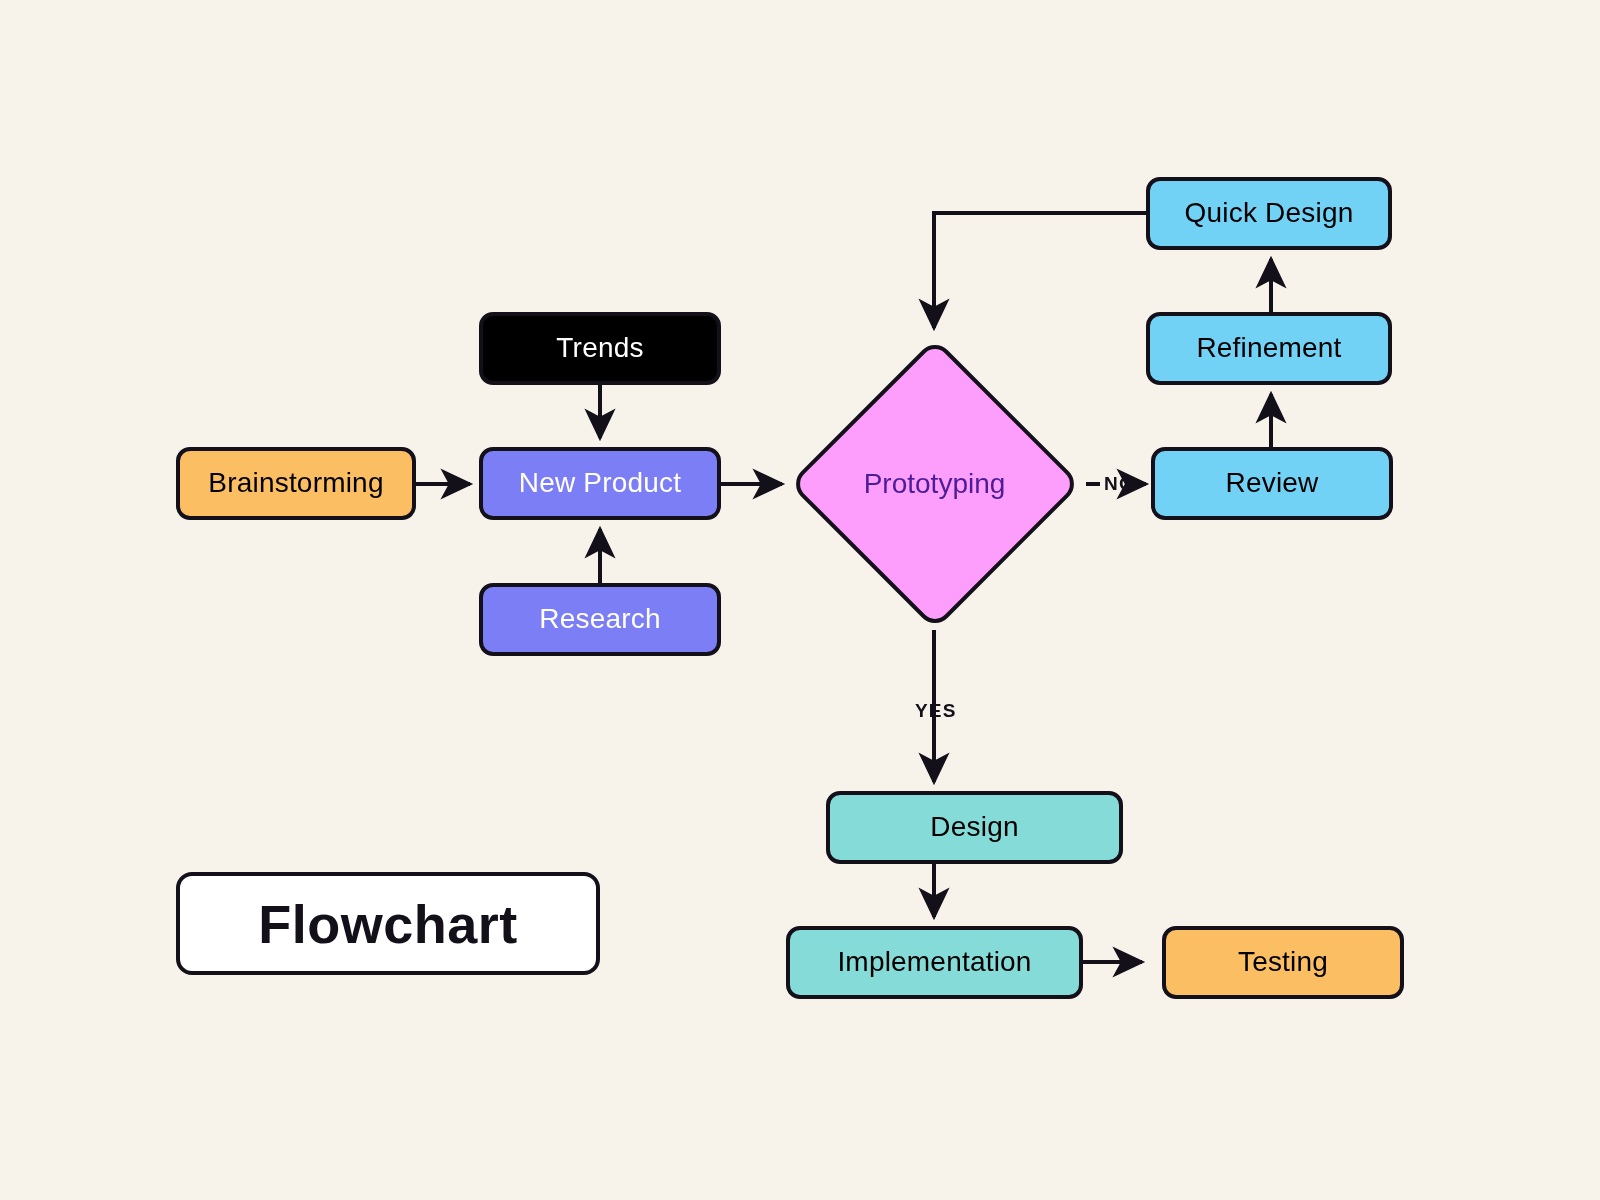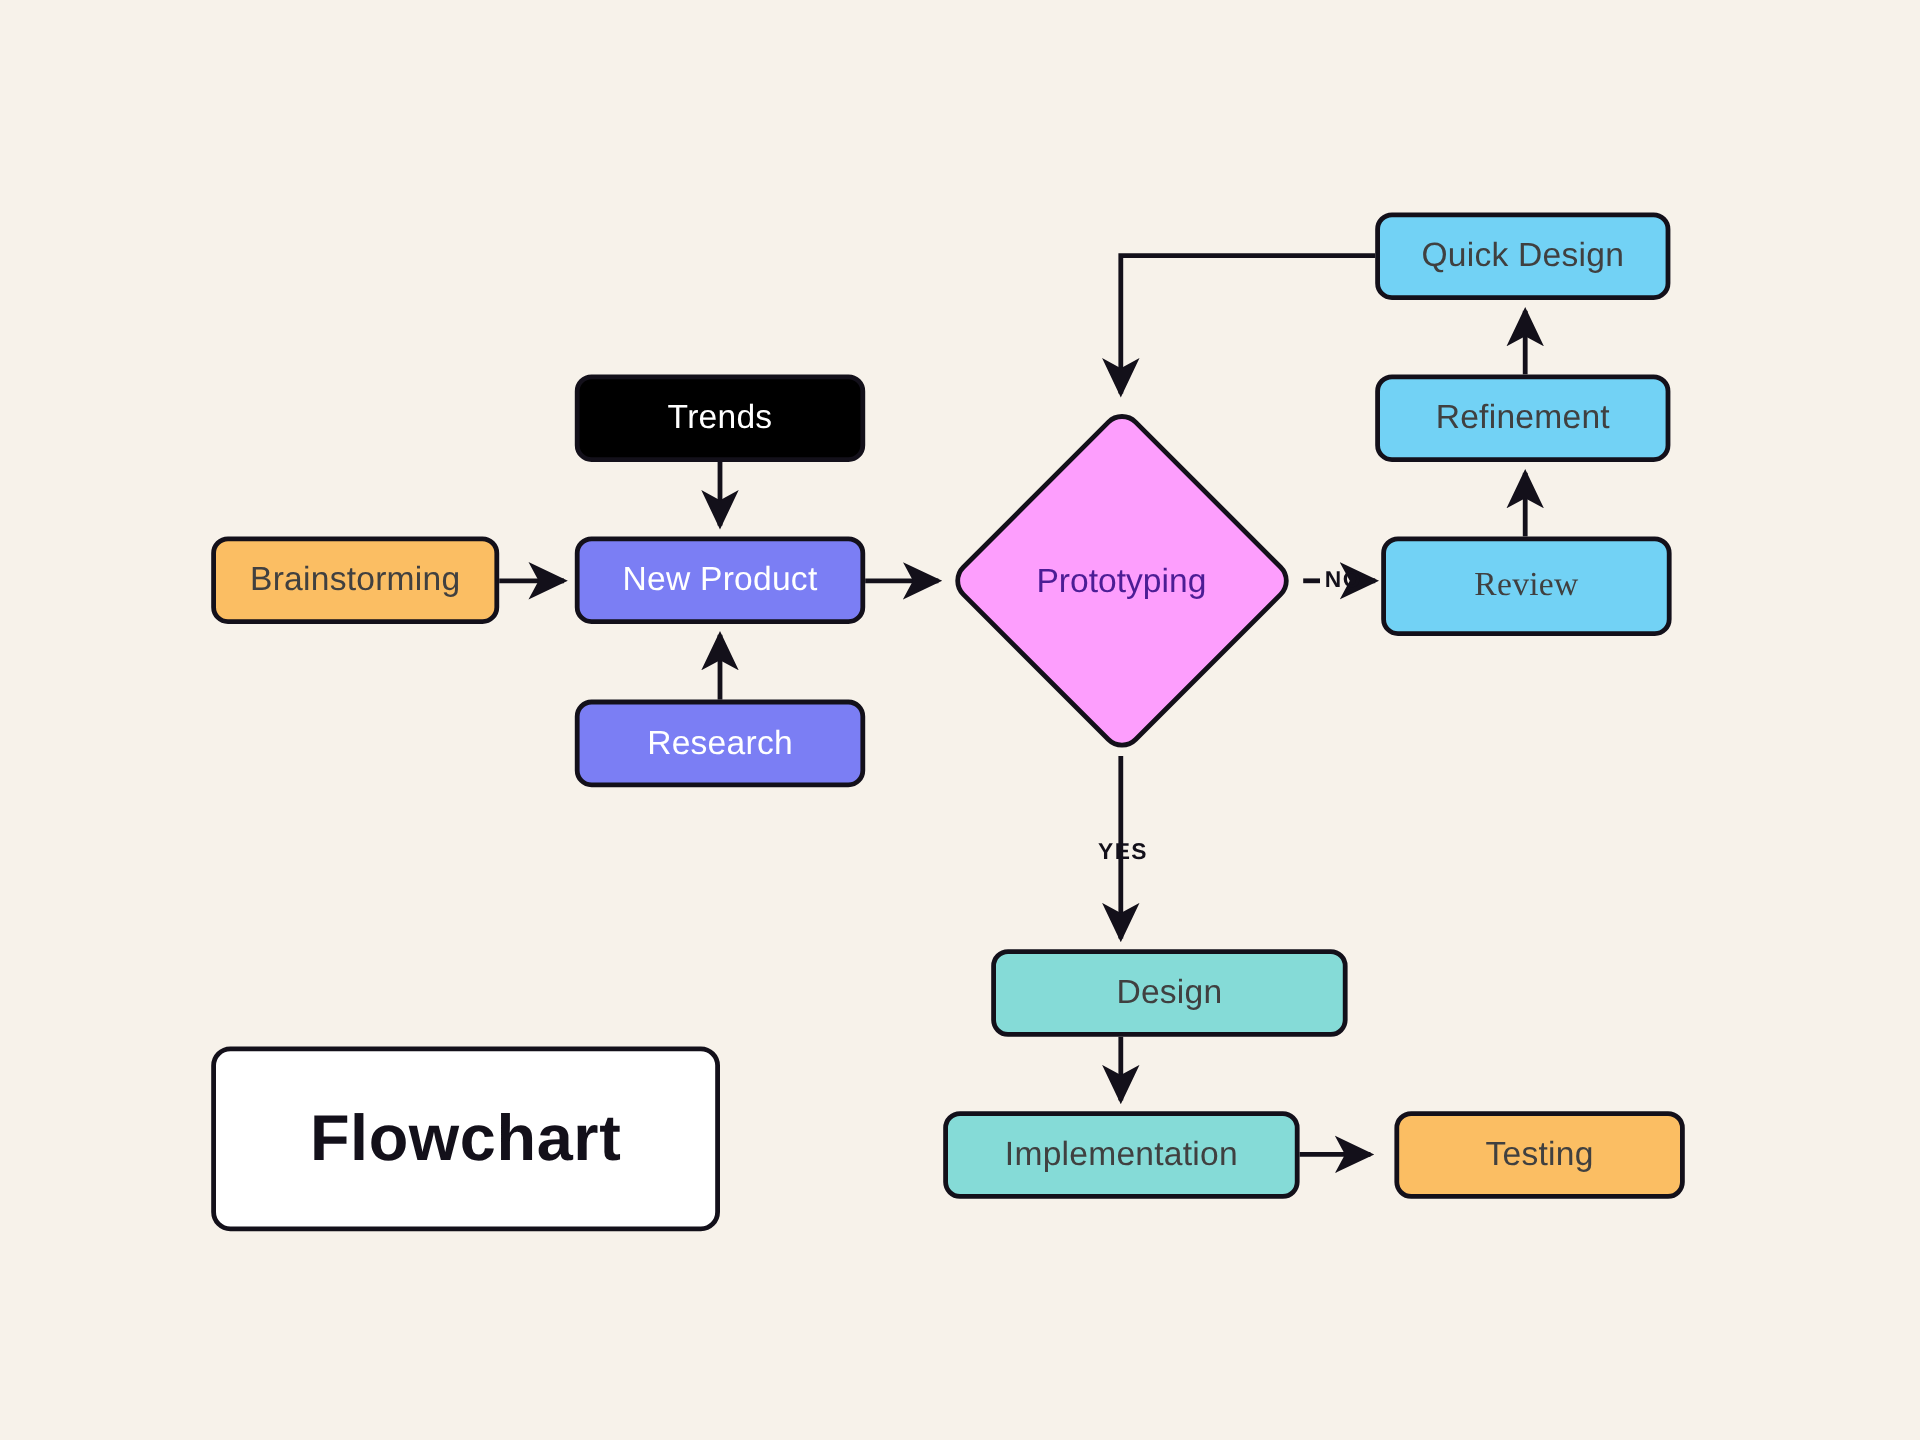--- a/index.html
+++ b/index.html
@@ -38,21 +38,21 @@
     text-align: center;
     line-height: 1.1;
   }
   .node-label {
     font-size: 28px;
     letter-spacing: 0.2px;
     font-weight: 400;
     white-space: nowrap;
   }
   .node.light-text .node-label { color: #FFFFFF; }
-  .node.dark-text  .node-label { color: #404040; }
+  .node.dark-text  .node-label { color: #000000; }
 
   
   .diamond-wrap {
     position: absolute;
     display: flex;
     align-items: center;
     justify-content: center;
   }
   .diamond-shape {
     position: absolute;
@@ -179,37 +179,37 @@
   </div>
 
   <div class="node dark-text" style="left:1146px; top:177px; width:246px; height:73px; background:#72D2F5;">
     <span class="node-label">Quick Design</span>
   </div>
 
   <div class="node dark-text" style="left:1146px; top:312px; width:246px; height:73px; background:#72D2F5;">
     <span class="node-label">Refinement</span>
   </div>
 
-  <div class="node dark-text" style="left:1151px; top:447px; width:242px; height:83px; background:#72D2F5;font-family:Liberation Serif, serif;">
+  <div class="node dark-text" style="left:1151px; top:447px; width:242px; height:73px; background:#72D2F5;">
     <span class="node-label">Review</span>
   </div>
 
   <div class="node dark-text" style="left:786px; top:791px; width:297px; height:73px; background:#85DBD7;margin-left:40px;">
     <span class="node-label">Design</span>
   </div>
 
   <div class="node dark-text" style="left:786px; top:926px; width:297px; height:73px; background:#85DBD7;justify-content:center;">
     <span class="node-label">Implementation</span>
   </div>
 
   <div class="node dark-text" style="left:1151px; top:926px; width:242px; height:73px; background:#FBBE63;margin-left:11px;">
     <span class="node-label">Testing</span>
   </div>
 
   <span class="edge-label" style="left:1104px; top:473px;">NO</span>
 
   <span class="edge-label" style="left:915px; top:700px;">YES</span>
 
-  <div class="title-card" style="left:176px; top:872px; width:424px; height:154px;">
+  <div class="title-card" style="left:176px; top:872px; width:424px; height:103px;">
     <span class="title-card-text">Flowchart</span>
   </div>
 
 </div>
 
 </body></html>

